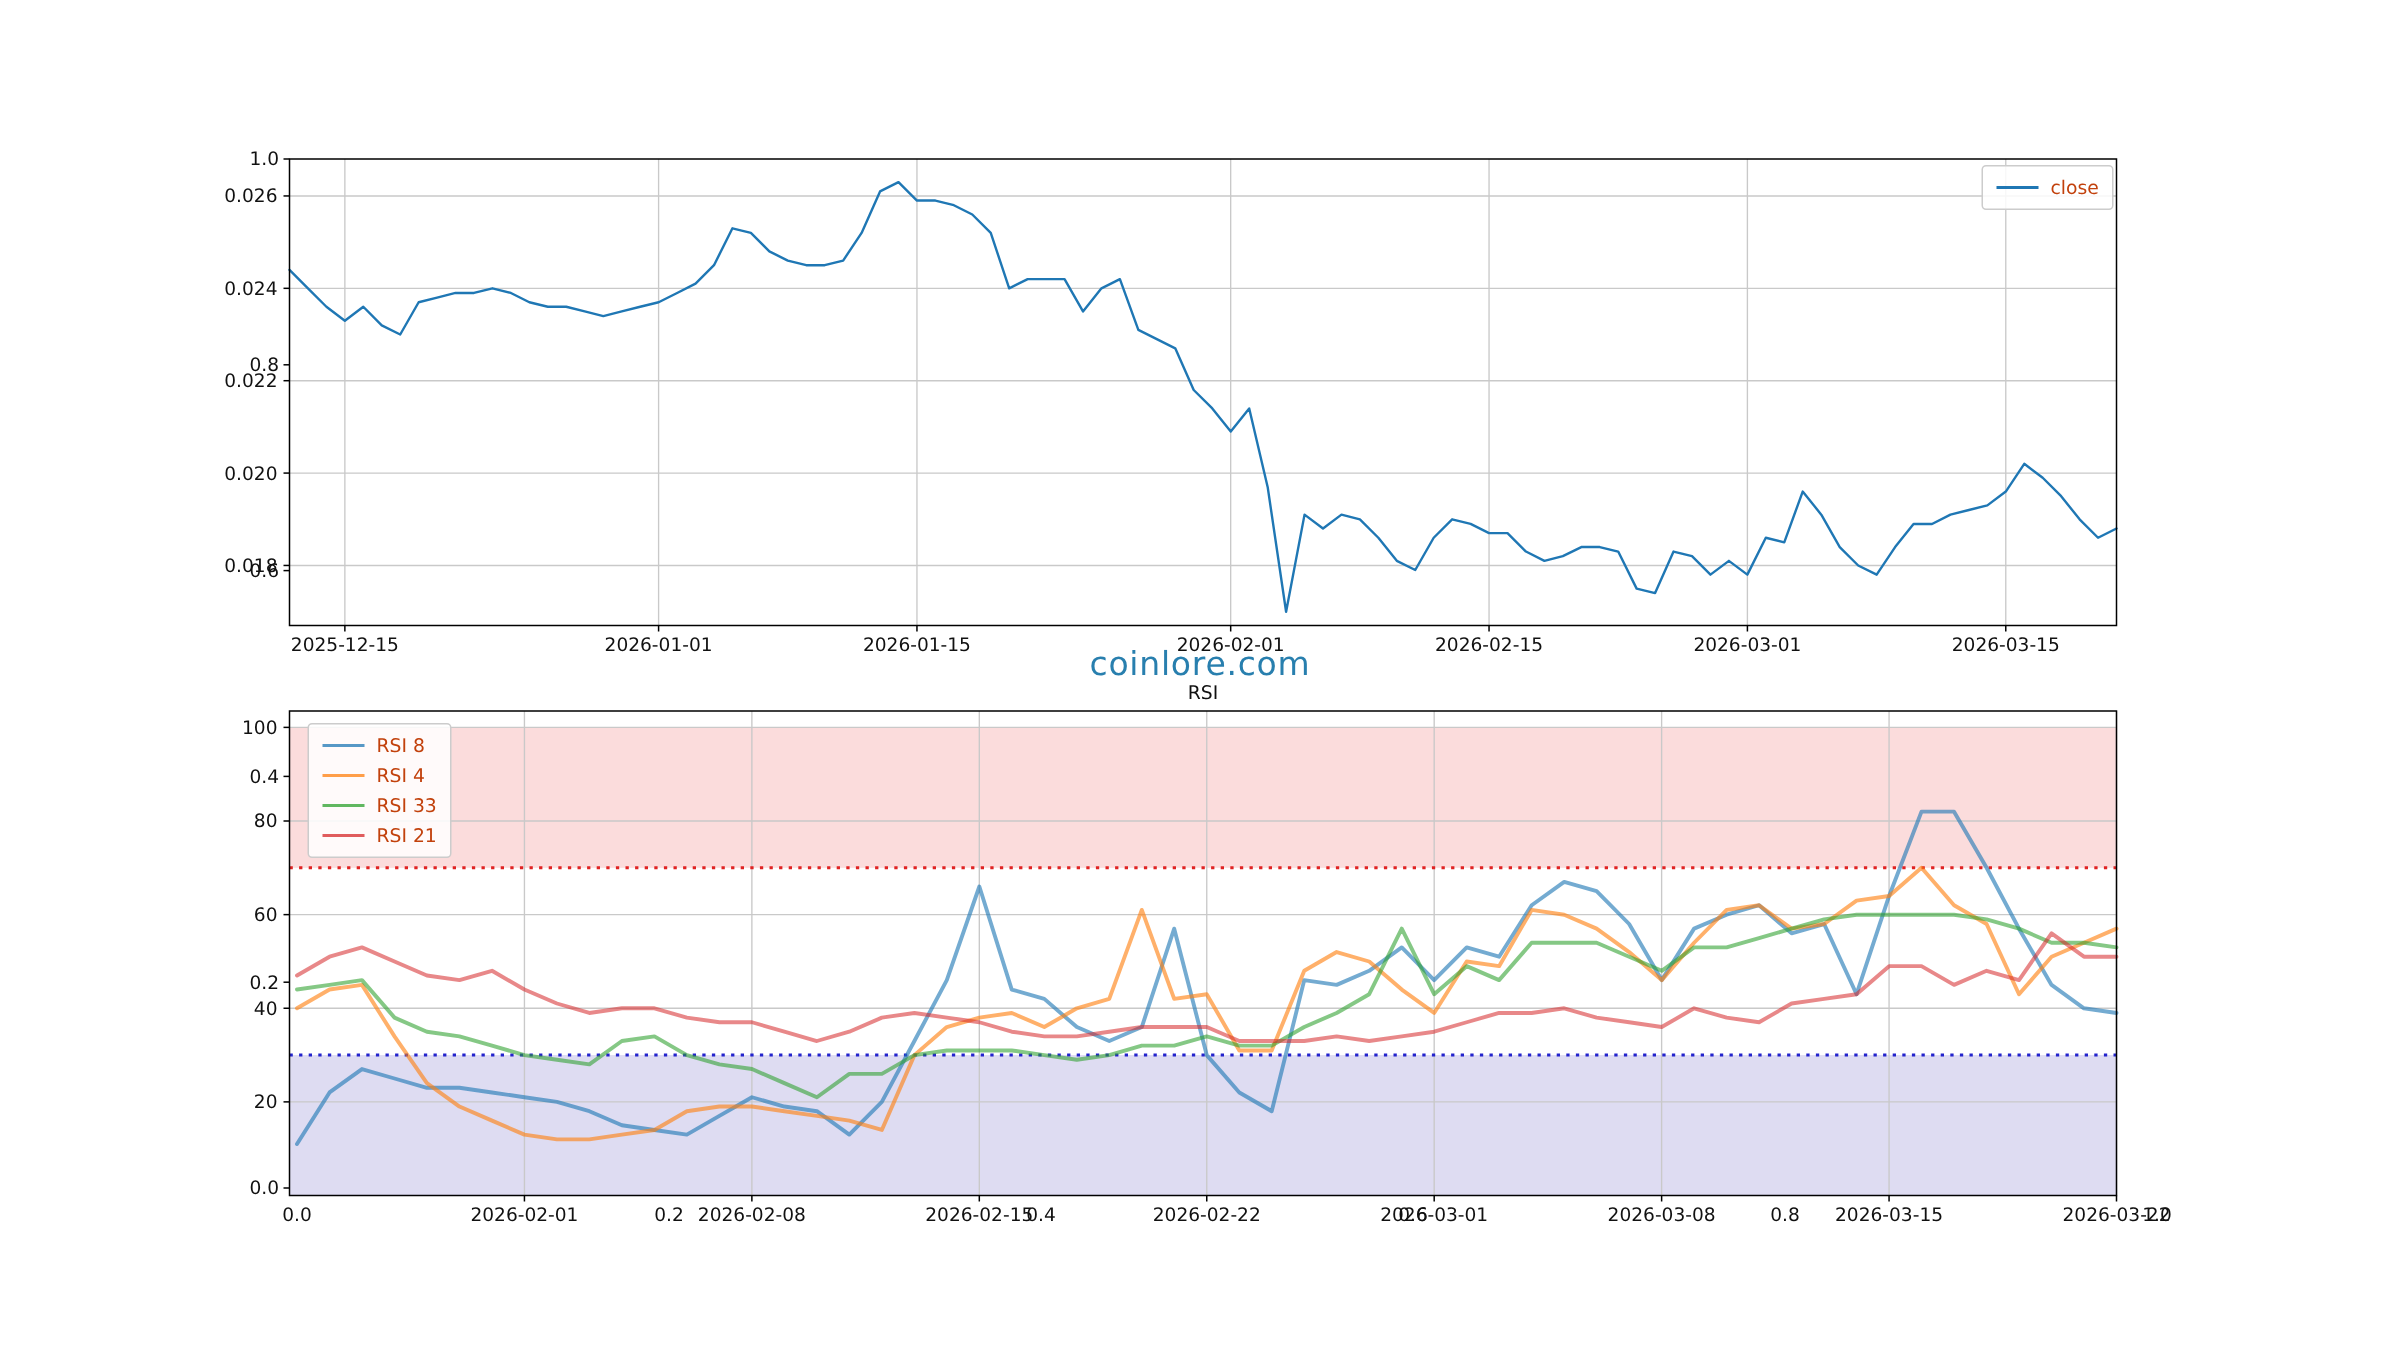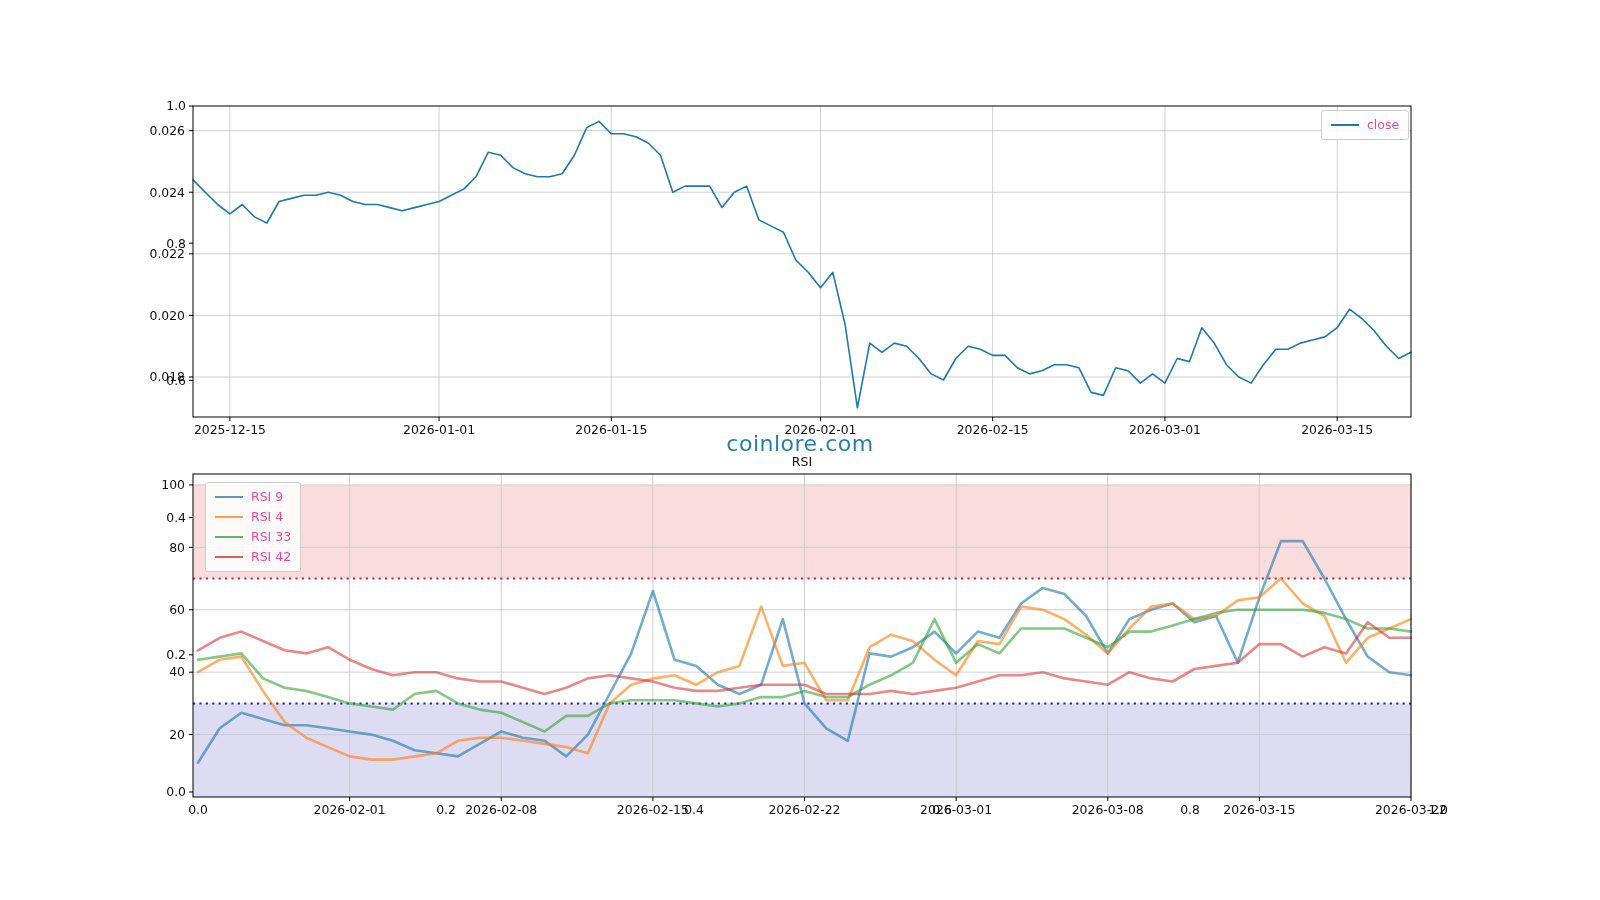--- a/index.html
+++ b/index.html
@@ -1,20 +1,20 @@
 <!DOCTYPE html>
 <html><head>
 <meta charset="utf-8">
 <style>
   html,body{margin:0;padding:0;background:#fff;}
   #figure{position:relative;width:1600px;height:900px;background:#fff;overflow:hidden;
           font-family:"DejaVu Sans","Liberation Sans",sans-serif;}
   svg text{font-family:"DejaVu Sans","Liberation Sans",sans-serif;fill:#111;}
   .legend{position:absolute;background:rgba(255,255,255,0.85);border:1px solid #cccccc;
-          border-radius:3px;padding:4px 9px;font-size:12.5px;color:#ec4899;line-height:20px;}
+          border-radius:3px;padding:4px 9px;font-size:12.5px;color:#c2410c;line-height:20px;}
   .legend-row{display:flex;align-items:center;white-space:nowrap;height:20px;}
   .legend-line{display:inline-block;width:28px;height:0;border-top-width:2.4px;border-top-style:solid;margin-right:8px;}
   #watermark{position:absolute;left:0;top:431px;width:1600px;text-align:center;
              font-size:22px;color:#0369a1;opacity:0.85;letter-spacing:0.5px;}
   #rsi-title{position:absolute;left:0;top:454px;width:1604px;text-align:center;font-size:12.5px;color:#111;}
 </style>
 </head>
 <body>
 
 <div id="figure">
@@ -145,28 +145,28 @@
   <div class="legend" style="left:1321px;top:110px;">
     <div class="legend-row">
       <span class="legend-line" style="border-top-color:#1f77b4;"></span>
       <span>close</span>
     </div>
   </div>
 
   <div class="legend" style="left:205px;top:482px;">
     <div class="legend-row">
       <span class="legend-line" style="border-top-color:#1f77b4;opacity:0.75;"></span>
-      <span>RSI 9</span>
+      <span>RSI 8</span>
     </div>
     <div class="legend-row">
       <span class="legend-line" style="border-top-color:#ff7f0e;opacity:0.75;"></span>
       <span>RSI 4</span>
     </div>
     <div class="legend-row">
       <span class="legend-line" style="border-top-color:#2ca02c;opacity:0.75;"></span>
       <span>RSI 33</span>
     </div>
     <div class="legend-row">
       <span class="legend-line" style="border-top-color:#d62728;opacity:0.75;"></span>
-      <span>RSI 42</span>
+      <span>RSI 21</span>
     </div>
   </div>
 </div>
 
 </body></html>

